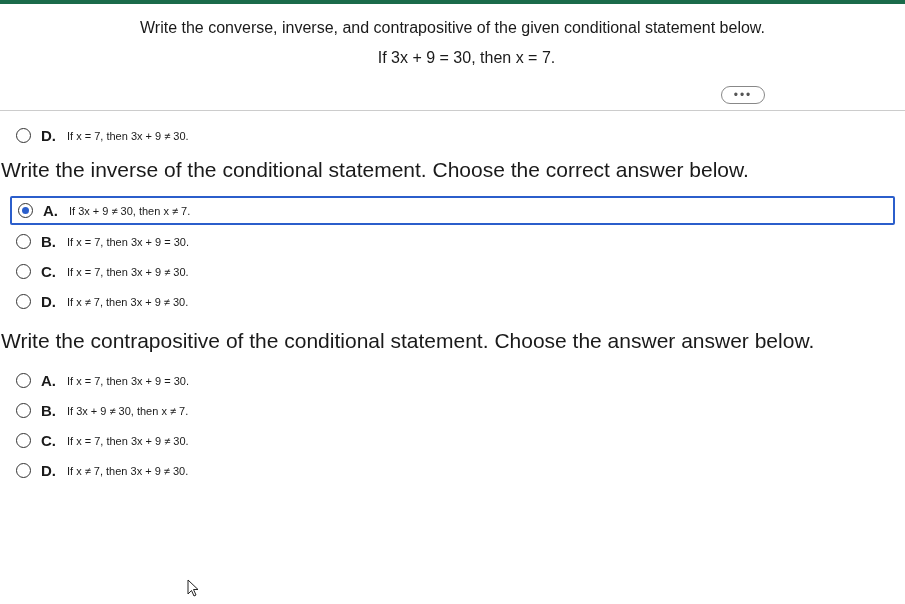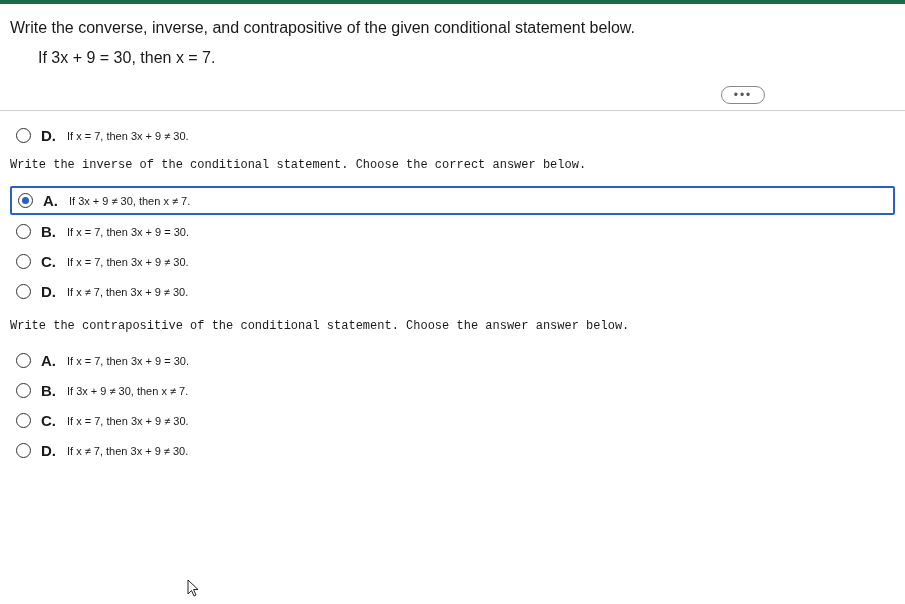--- a/index.html
+++ b/index.html
@@ -14,26 +14,28 @@
       position: relative;
       border-top: 4px solid #1a6b4a;
     }
     .question-header {
       padding: 12px 10px 0 10px;
     }
     .question-text {
       font-size: 16px;
       line-height: 1.5;
       margin-bottom: 6px;
+      text-align: center;
     }
     .given-statement {
       font-size: 16px;
       line-height: 1.5;
       padding-left: 28px;
       margin-bottom: 16px;
+      text-align: center;
     }
     .dots-container {
       position: relative;
       height: 22px;
       margin-bottom: 2px;
     }
     .dots-btn {
       position: absolute;
       right: 140px;
       top: 0;
@@ -54,24 +56,23 @@
       border: none;
       border-top: 1px solid #ccc;
       margin: 0 0 16px 0;
     }
     .option-d-cut {
       padding: 0 10px 14px 10px;
       display: flex;
       align-items: center;
     }
     .subquestion {
-      padding: 0 10px;
-      font-size: 12px;
+      padding: 0 1px;
+      font-size: 21px;
       margin-bottom: 14px;
-      font-family: Liberation Mono, monospace;
     }
     .choices {
       padding: 0 10px;
     }
     .choice-row {
       display: flex;
       align-items: center;
       padding: 5px 0;
       margin-bottom: 3px;
     }

